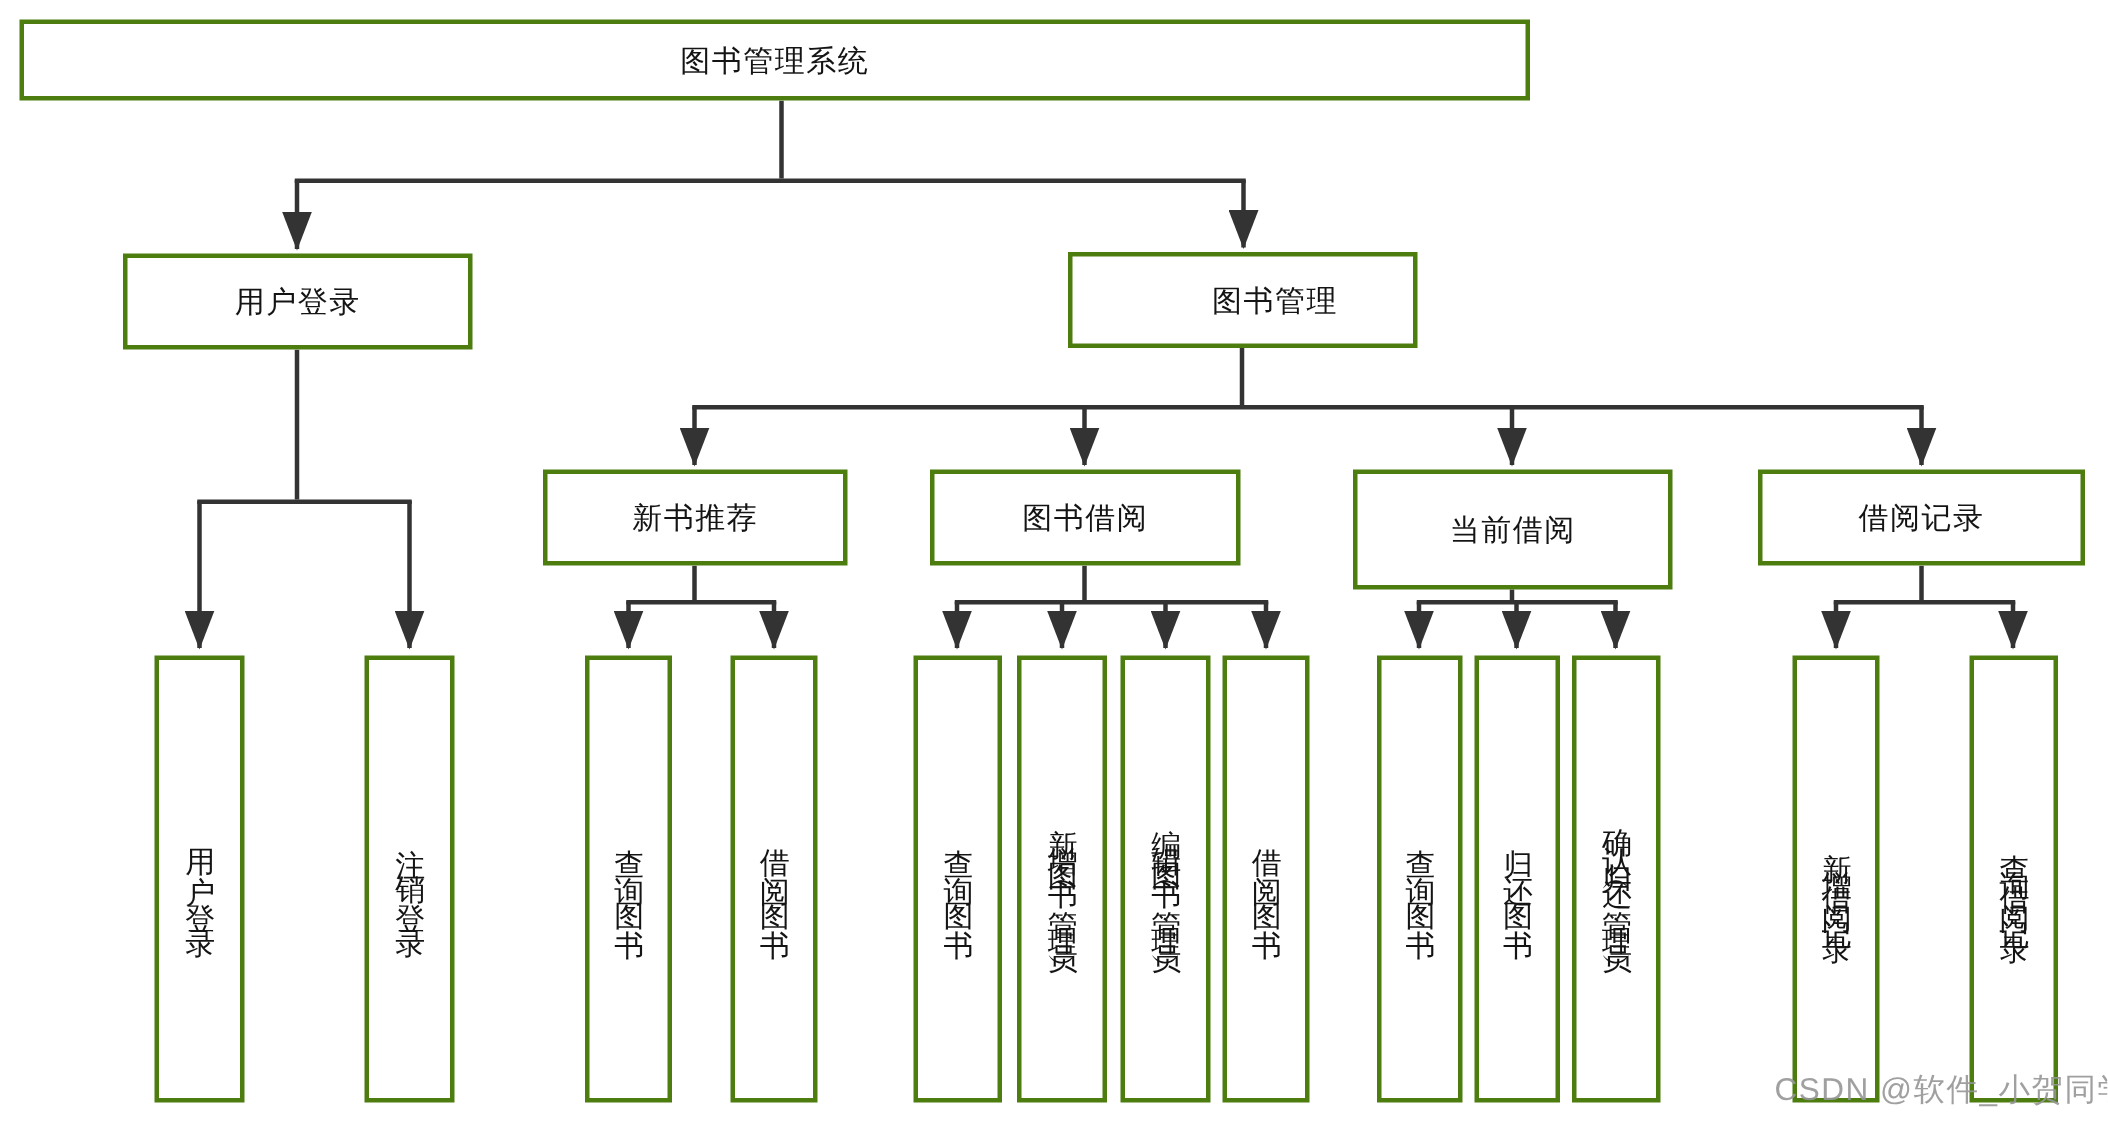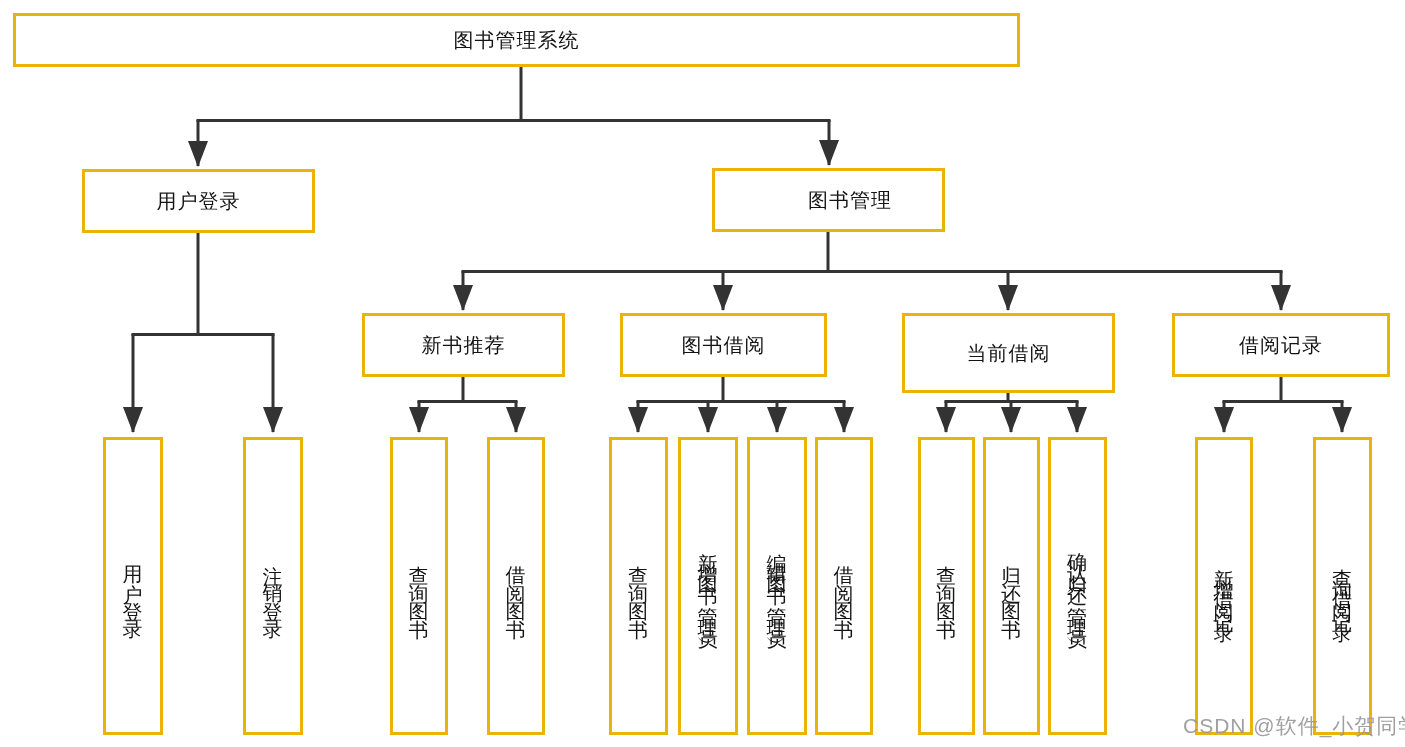--- a/index.html
+++ b/index.html
@@ -2,21 +2,21 @@
 <html><head>
 <meta charset="utf-8">
 <style>
   html,body{margin:0;padding:0;background:#ffffff;}
   #stage{
     position:relative;width:1405px;height:747px;background:#ffffff;overflow:hidden;
     font-family:"Liberation Sans","DejaVu Sans",sans-serif;color:#1c1c1c;
   }
   #wires{position:absolute;left:0;top:0;width:1405px;height:747px;pointer-events:none;}
   .box{
-    position:absolute;background:#ffffff;border:3px solid #eab308;box-sizing:border-box;
+    position:absolute;background:#ffffff;border:3px solid #4d7c0f;box-sizing:border-box;
     display:flex;align-items:center;justify-content:center;font-size:20px;color:#141414;
     letter-spacing:1px;
   }
   .vbox .vlabel{
     writing-mode:vertical-rl;text-orientation:mixed;line-height:1;
     font-size:20px;color:#141414;
   }
   .ls-wide  .vlabel{letter-spacing:18px;}
   .ls-narrow .vlabel{letter-spacing:11px;}
   

